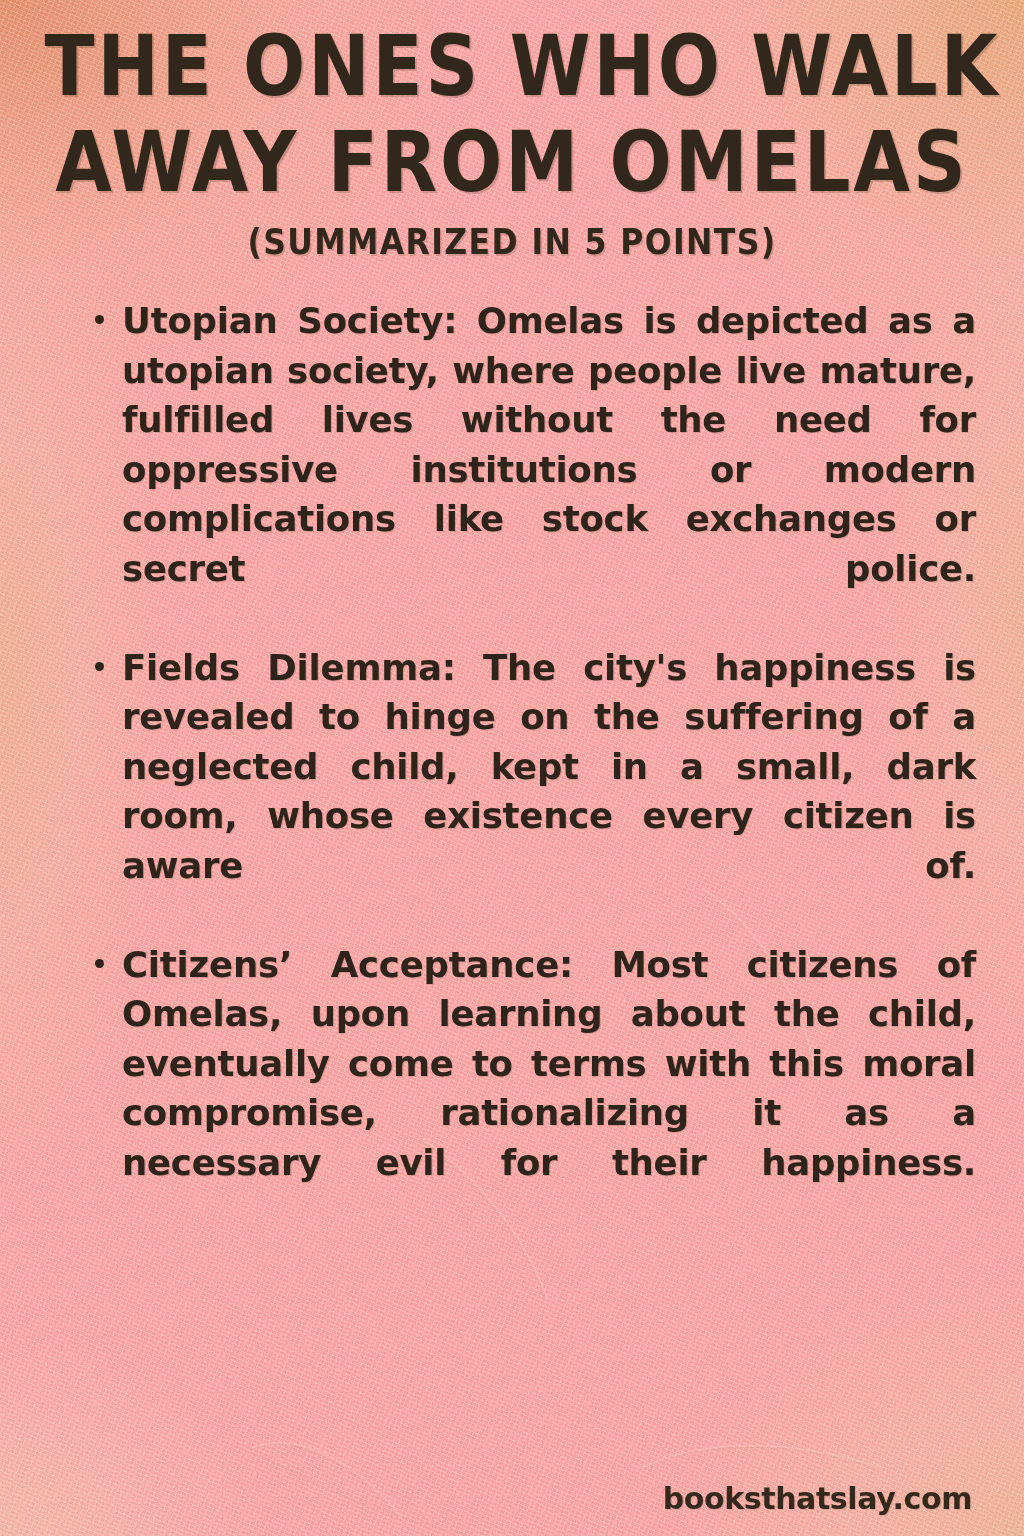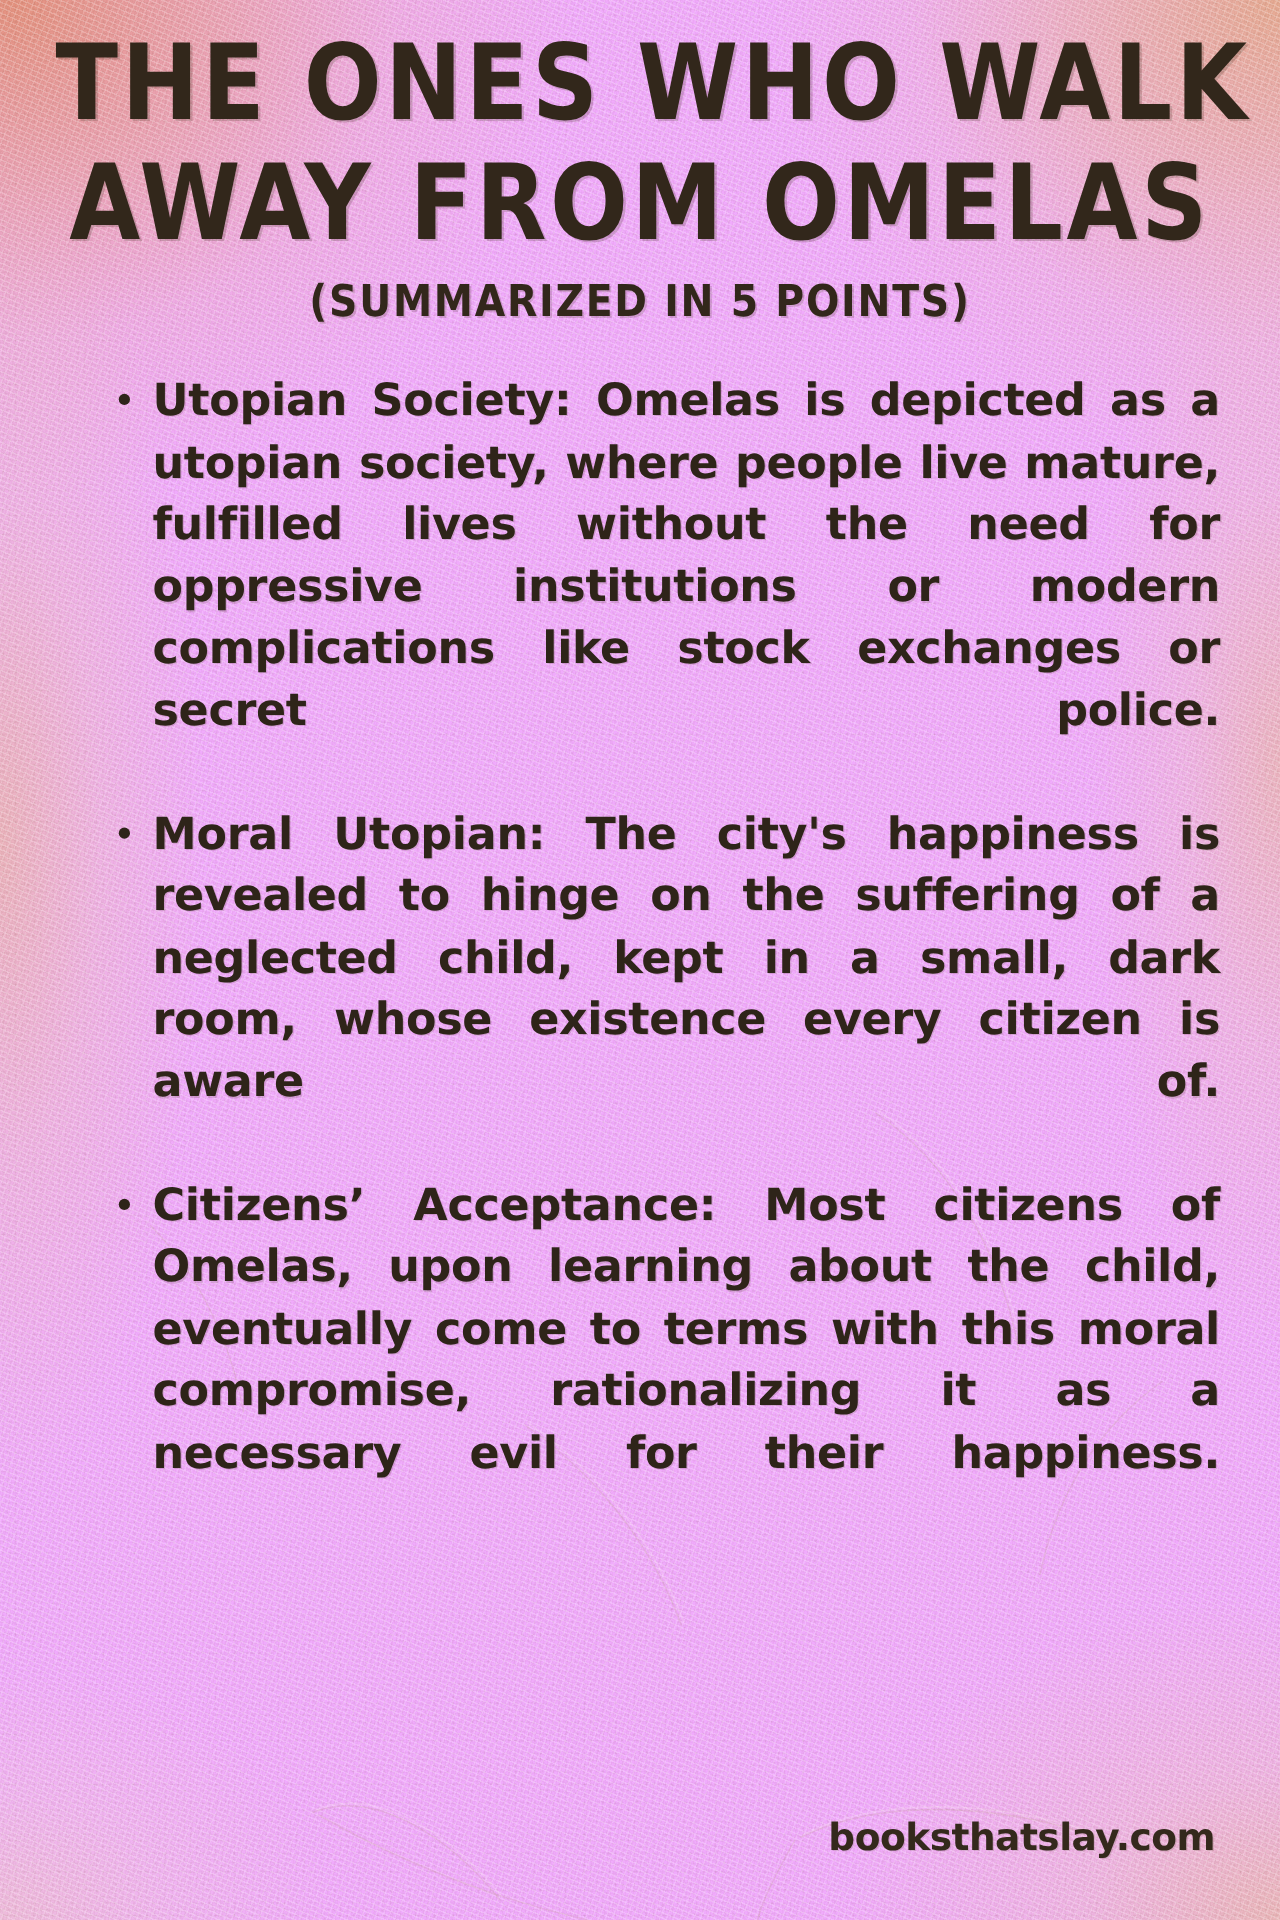--- a/index.html
+++ b/index.html
@@ -12,21 +12,21 @@
     overflow: hidden;
     font-family: "Liberation Sans", sans-serif;
   }
 
   #poster {
     position: relative;
     width: 1024px;
     height: 1536px;
     box-sizing: border-box;
     overflow: hidden;
-    background-color: #f0abfc;
+    background-color: #fca5a5;
   }
 
   
   .bg-layer {
     position: absolute;
     inset: 0;
     pointer-events: none;
   }
   .bg-base {
     background:
@@ -229,21 +229,21 @@
     width: 100%;
     height: 0;
   }
   .point-text .lead {
     letter-spacing: -0.2px;
   }
 
   .footer {
     position: absolute;
     right: 52px;
-    bottom: 48px;
+    bottom: 20px;
     color: #34291c;
     font-family: "DejaVu Sans", "Liberation Sans", sans-serif;
     font-weight: bold;
     font-size: 30px;
     letter-spacing: -0.4px;
     text-shadow: 1px 1px 0 rgba(70,52,30,0.15);
   }
 </style>
 </head>
 <body>
@@ -289,21 +289,21 @@
     </div>
 
     <div class="points-block">
       <ul class="points">
         <li>
           <span class="bullet-dot"></span>
           <span class="point-text"><span class="lead">Utopian Society:</span><span class="body"> Omelas is depicted as a utopian society, where people live mature, fulfilled lives without the need for oppressive institutions or modern complications like stock exchanges or secret police.</span></span>
         </li>
         <li>
           <span class="bullet-dot"></span>
-          <span class="point-text"><span class="lead">Moral Utopian:</span><span class="body"> The city's happiness is revealed to hinge on the suffering of a neglected child, kept in a small, dark room, whose existence every citizen is aware of.</span></span>
+          <span class="point-text"><span class="lead">Fields Dilemma:</span><span class="body"> The city's happiness is revealed to hinge on the suffering of a neglected child, kept in a small, dark room, whose existence every citizen is aware of.</span></span>
         </li>
         <li>
           <span class="bullet-dot"></span>
           <span class="point-text"><span class="lead">Citizens’ Acceptance:</span><span class="body"> Most citizens of Omelas, upon learning about the child, eventually come to terms with this moral compromise, rationalizing it as a necessary evil for their happiness.</span></span>
         </li>
         <li>
 
           <span class="point-text"></span>
         </li>
       </ul>

